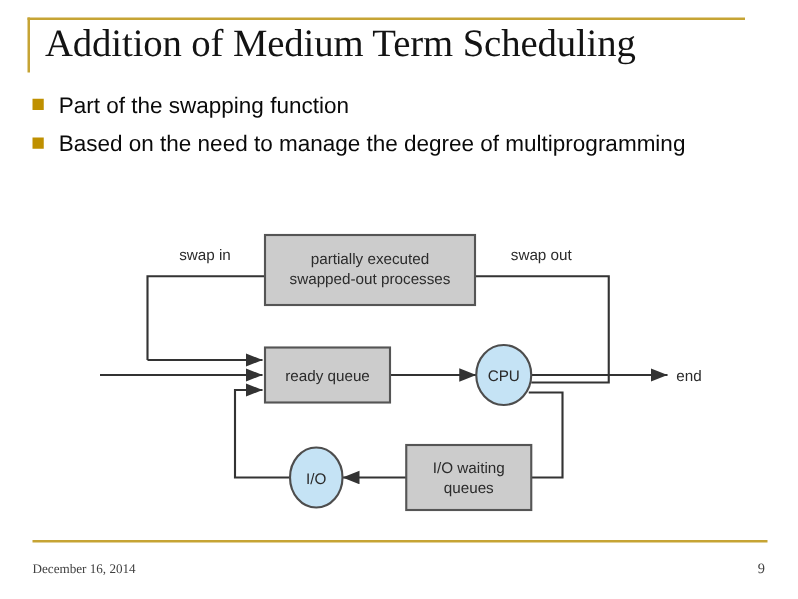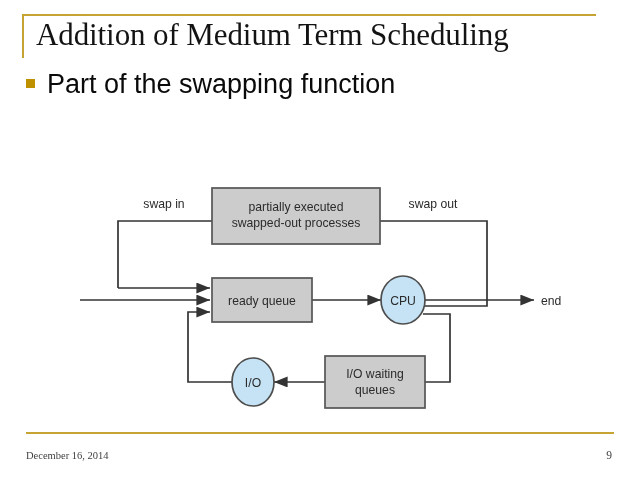--- a/index.html
+++ b/index.html
@@ -69,21 +69,21 @@
   .bullet-mark {
     flex: 0 0 auto;
     width: 9px;
     height: 9px;
     background: #bf9000;
     margin-top: 9px;
     margin-right: 12px;
   }
   .bullet-text {
     font-family: "Liberation Sans", sans-serif;
-    font-size: 27px;
+    font-size: 18px;
     line-height: 29px;
     color: #0a0a0a;
     max-width: 560px;
   }
 
   
   .diagram {
     position: absolute;
     left: 78px;
     top: 182px;
@@ -138,20 +138,24 @@
   <div class="top-rule"></div>
   <div class="title-tick"></div>
 
   <div class="title">Addition of Medium Term Scheduling</div>
 
   <div class="bullets">
     <div class="bullet-row">
       <span class="bullet-mark"></span>
       <span class="bullet-text">Part of the swapping function</span>
     </div>
+    <div class="bullet-row">
+      <span class="bullet-mark"></span>
+      <span class="bullet-text">Based on the need to manage the degree of multiprogramming</span>
+    </div>
   </div>
 
   <div class="diagram">
     <svg width="500" height="240" viewBox="0 0 500 240" xmlns="http://www.w3.org/2000/svg">
       <defs>
         <marker id="arrow" markerWidth="9" markerHeight="9" refX="8" refY="3.2" orient="auto" markerUnits="strokeWidth">
           <path d="M0,0 L8,3.2 L0,6.4 z" fill="#333333"></path>
         </marker>
       </defs>
 

